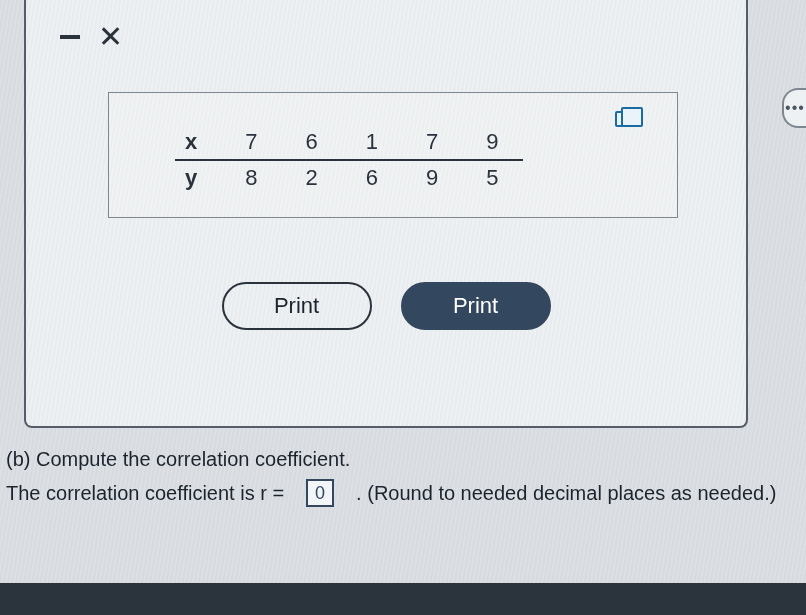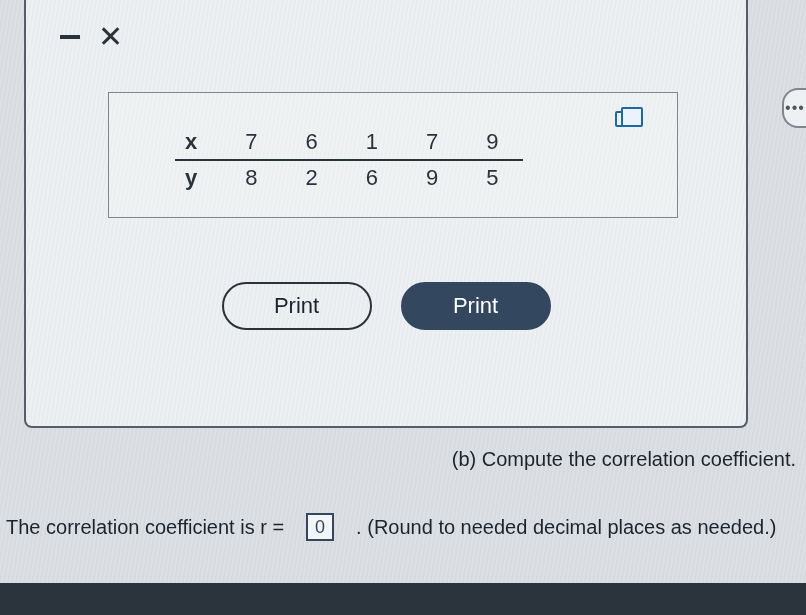--- a/index.html
+++ b/index.html
@@ -136,22 +136,21 @@
   }
   .question-area {
     position: absolute;
     left: 6px;
     top: 448px;
     right: 10px;
     font-size: 20px;
     color: #1b232d;
   }
   .qb {
-    margin-bottom: 42px;
-    text-align: right;
+    margin-bottom: 8px;
   }
   .answer-line {
     display: flex;
     align-items: center;
     flex-wrap: wrap;
     gap: 20px;
   }
   .answer-input {
     width: 28px;
     height: 28px;

